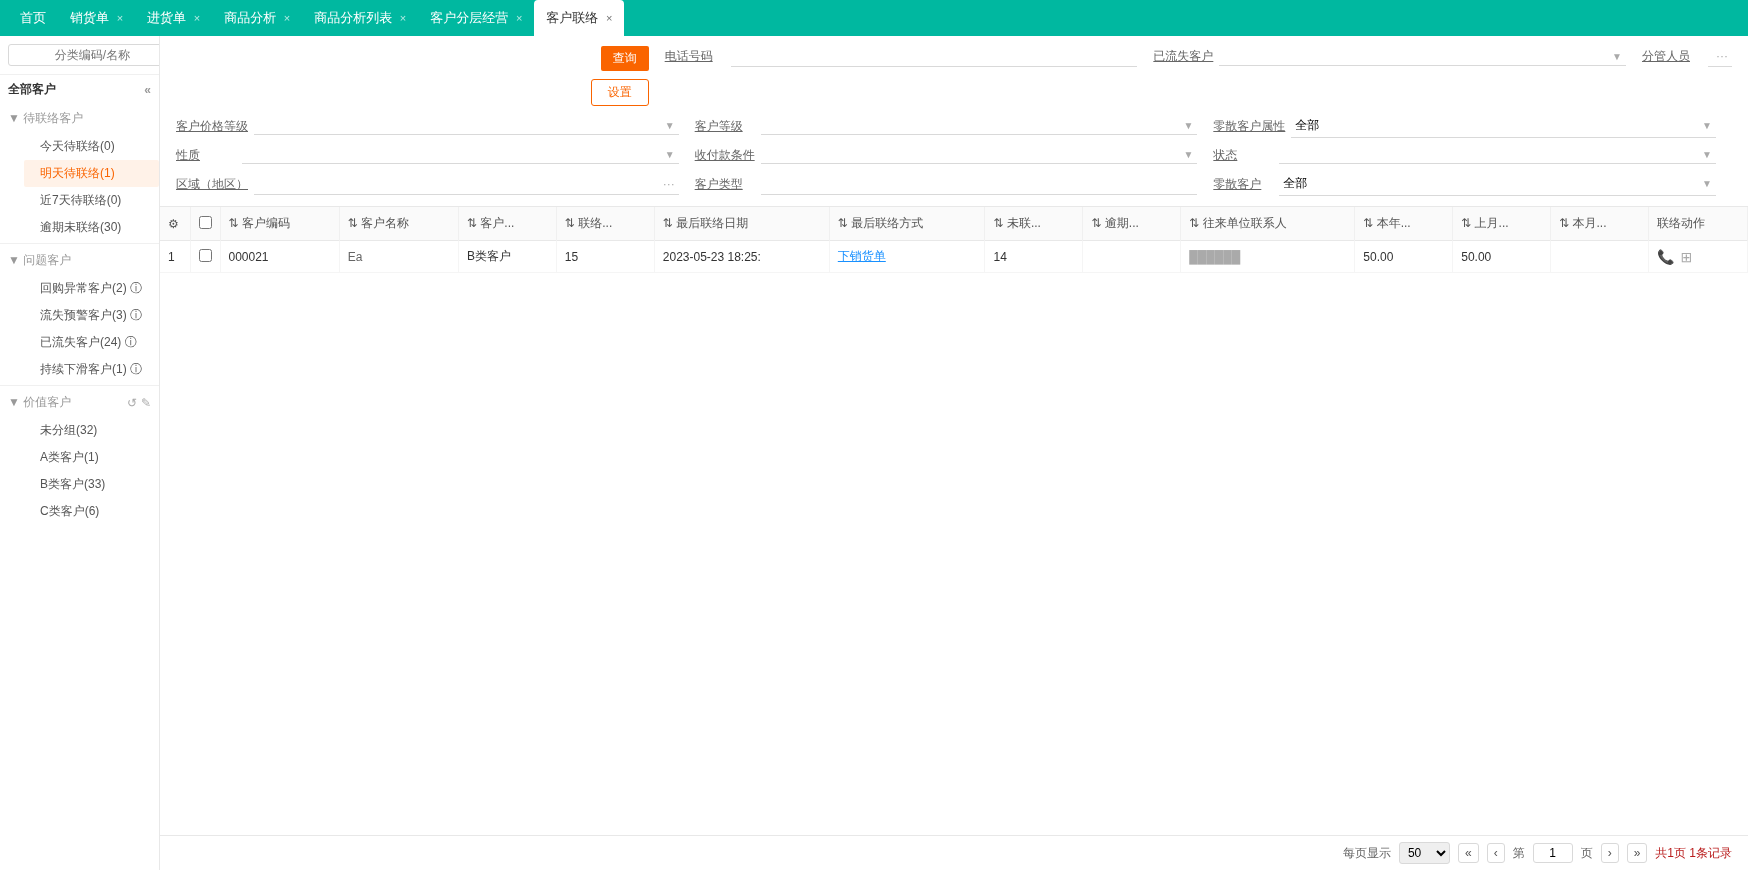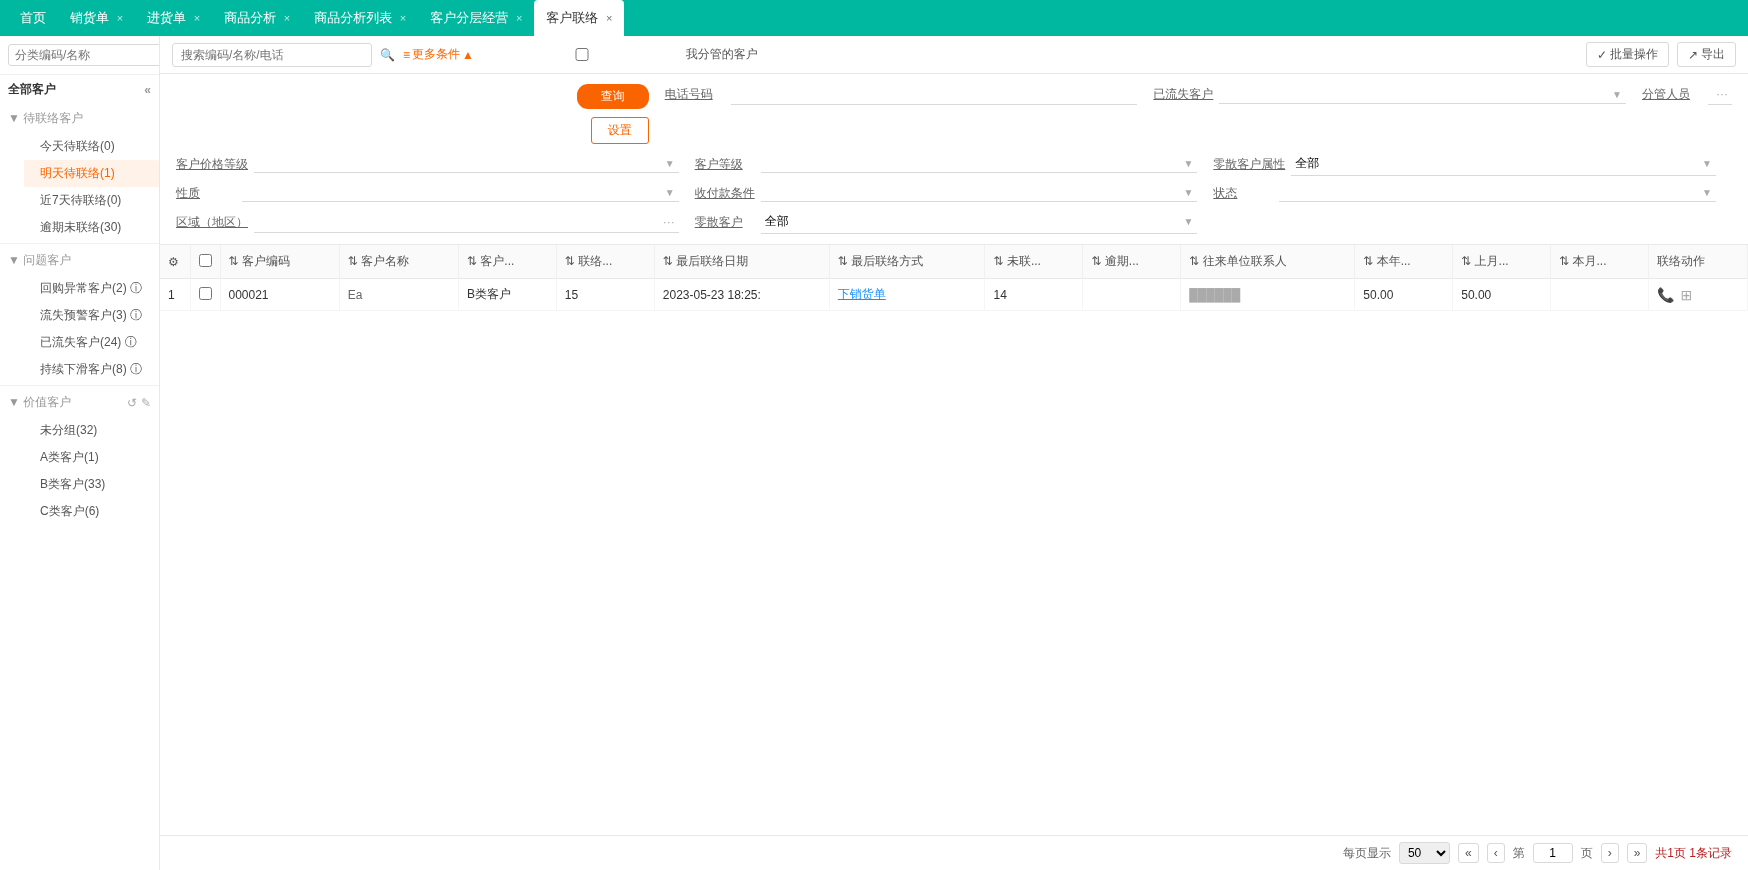--- a/index.html
+++ b/index.html
@@ -10,21 +10,21 @@
     .nav-item { color: #fff; padding: 0 12px; height: 36px; line-height: 36px; cursor: pointer; font-size: 13px; white-space: nowrap; }
     .nav-item.active { background: #fff; color: #333; border-radius: 4px 4px 0 0; }
     .nav-close { font-size: 11px; margin-left: 4px; opacity: 0.7; }
 
     
     .main-layout { display: flex; height: calc(100vh - 36px); }
 
     
     .sidebar { width: 160px; background: #fff; border-right: 1px solid #e8e8e8; display: flex; flex-direction: column; overflow-y: auto; }
     .sidebar-search { padding: 8px; display: flex; align-items: center; border-bottom: 1px solid #f0f0f0; }
-    .sidebar-search input { flex: 1; border: 1px solid #d9d9d9; border-radius: 3px; padding: 3px 6px; font-size: 12px; outline: none; }
+    .sidebar-search input { flex: 1; border: 1px solid #d9d9d9; border-radius: 3px; padding: 3px 6px; font-size: 12px; outline: none; text-align: center; }
     .sidebar-section-header { display: flex; align-items: center; padding: 6px 8px; font-weight: bold; color: #333; cursor: pointer; justify-content: flex-end; }
     .sidebar-section-header .collapse-icon { margin-left: auto; color: #999; }
     .sidebar-item { padding: 5px 8px 5px 16px; color: #555; cursor: pointer; border-radius: 2px; margin-left: 24px; }
     .sidebar-item.active { background: #fff2e8; color: #fa6400; }
     .sidebar-group-label { padding: 6px 8px; color: #999; font-size: 11px; display: flex; align-items: center; }
     .sidebar-group-label .icons { margin-left: auto; display: flex; gap: 4px; color: #aaa; }
 
     
     .content-area { flex: 1; display: flex; flex-direction: column; overflow: hidden; }
 
@@ -62,21 +62,21 @@
     .page-btn { border: 1px solid #d9d9d9; background: #fff; padding: 2px 6px; border-radius: 3px; cursor: pointer; color: #555; }
     .page-btn:disabled { color: #ccc; cursor: not-allowed; }
     .page-input { border: 1px solid #d9d9d9; border-radius: 3px; padding: 2px 4px; width: 40px; text-align: center; }
     .page-total { color: #b91c1c; }
 
     
     ::-webkit-scrollbar { width: 6px; height: 6px; }
     ::-webkit-scrollbar-track { background: #f1f1f1; }
     ::-webkit-scrollbar-thumb { background: #ccc; border-radius: 3px; }
 
-    .btn-query { background: #fa6400; color: #fff; border: none; padding: 4px 24px; border-radius: 11px; cursor: pointer; }
+    .btn-query { background: #fa6400; color: #fff; border: none; padding: 4px 12px; border-radius: 2px; cursor: pointer; }
     .btn-set { background: #fff; color: #fa6400; border: 1px solid #fa6400; padding: 4px 16px; border-radius: 3px; cursor: pointer; margin-top: 4px; }
     .adv-filter-right-btns { display: flex; flex-direction: column; align-items: flex-end; justify-content: center; }
 
     .adv-filter-grid { background: #fff; border-bottom: 1px solid #e8e8e8; padding: 10px 16px; }
     .filter-rows { display: flex; flex-direction: column; gap: 8px; }
     .filter-row-line { display: grid; grid-template-columns: 1fr 1fr 1fr auto; gap: 0 16px; align-items: center; }
     .filter-cell { display: flex; align-items: center; gap: 6px; }
 
     .sidebar-divider { border: none; border-top: 1px solid #f0f0f0; margin: 2px 0; }
   </style>
@@ -115,62 +115,39 @@
     <div class="sidebar-item">逾期未联络(30)</div>
 
     <hr class="sidebar-divider">
 
     <div class="sidebar-group-label">
       <span>▼ 问题客户</span>
     </div>
     <div class="sidebar-item">回购异常客户(2) ⓘ</div>
     <div class="sidebar-item">流失预警客户(3) ⓘ</div>
     <div class="sidebar-item">已流失客户(24) ⓘ</div>
-    <div class="sidebar-item">持续下滑客户(8) ⓘ</div>
+    <div class="sidebar-item">持续下滑客户(1) ⓘ</div>
 
     <hr class="sidebar-divider">
 
     <div class="sidebar-group-label">
       <span>▼ 价值客户</span>
       <span class="icons">
         <span>↺</span>
         <span>✎</span>
       </span>
     </div>
     <div class="sidebar-item">未分组(32)</div>
     <div class="sidebar-item">A类客户(1)</div>
     <div class="sidebar-item">B类客户(33)</div>
     <div class="sidebar-item">C类客户(6)</div>
   </div>
 
   <div class="content-area">
 
-    <div class="filter-bar">
-      <input type="text" placeholder="搜索编码/名称/电话" style="">
-      <span class="filter-search-icon">🔍</span>
-      <span class="filter-more">
-        <span>≡</span>
-        <span>更多条件</span>
-        <span>▲</span>
-      </span>
-      <label class="filter-checkbox">
-        <input type="checkbox" style="">
-        <span>我分管的客户</span>
-      </label>
-      <div class="filter-actions">
-        <button class="btn-batch">
-          <span>✓</span>
-          <span>批量操作</span>
-        </button>
-        <button class="btn-export">
-          <span>↗</span>
-          <span>导出</span>
-        </button>
-      </div>
-    </div>
 
     <div class="adv-filter-grid">
       <div class="filter-rows">
 
         <div class="filter-row-line">
           <div class="filter-cell">
             <span class="filter-label">电话号码</span>
             <input class="filter-control-text" type="text" value="" style="">
           </div>
           <div class="filter-cell">
@@ -241,20 +218,24 @@
           </div>
         </div>
 
         <div class="filter-row-line">
           <div class="filter-cell">
             <span class="filter-label">区域（地区）</span>
             <div class="filter-control">
               <span></span>
               <span class="filter-dots">···</span>
             </div>
+          </div>
+          <div class="filter-cell">
+            <span class="filter-label">客户类型</span>
+            <input class="filter-control-text" type="text" value="" style="">
           </div>
           <div class="filter-cell">
             <span class="filter-label">零散客户</span>
             <div class="filter-control">
               <span>全部</span>
               <span class="filter-arrow">▼</span>
             </div>
           </div>
         </div>
       </div>

